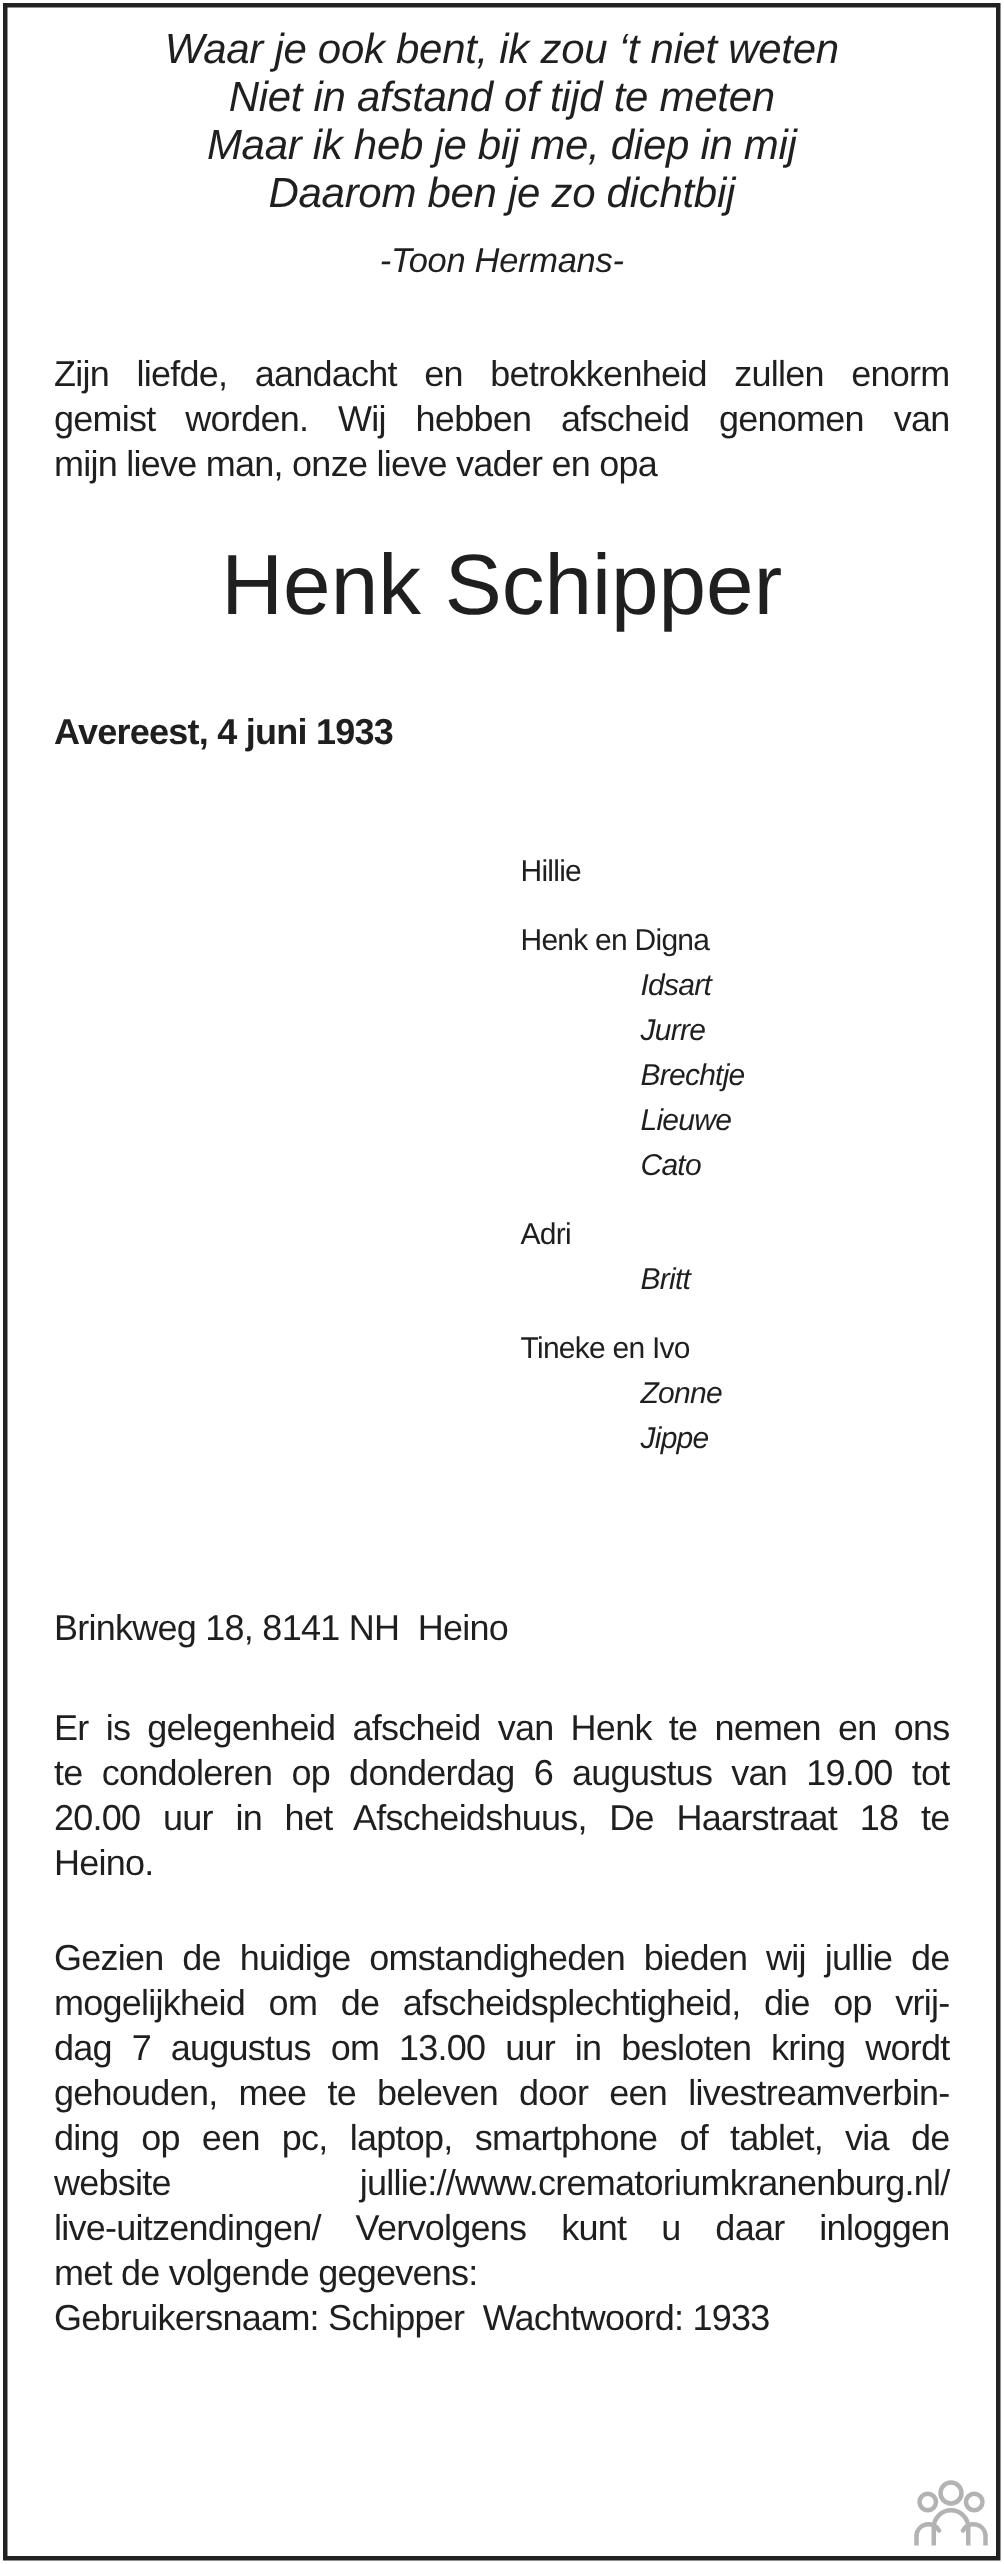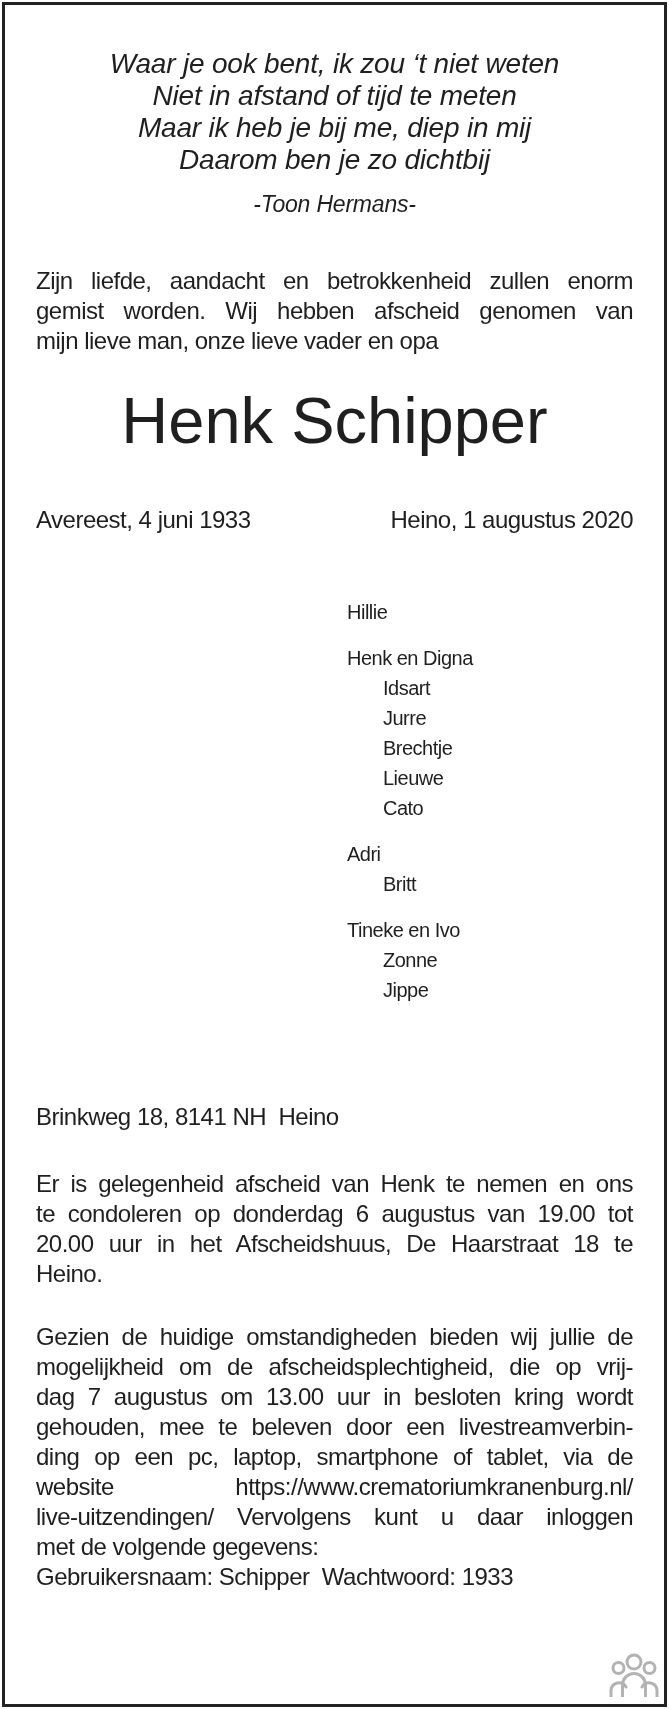--- a/index.html
+++ b/index.html
@@ -31,64 +31,65 @@
     letter-spacing: -0.5px;
     text-align: left;
     white-space: pre-wrap;
   }
   .line.j {
     text-align: justify;
     text-align-last: justify;
     white-space: normal;
   }
   
-  .poem { margin-top: 43px; }
+  .poem { margin-top: 12px; }
   .poem .line {
     text-align: center;
     font-style: italic;
     font-size: 28px;
     line-height: 32px;
     min-height: 32px;
     letter-spacing: -0.2px;
   }
   .attribution {
     margin-top: 14px;
     text-align: center;
     font-style: italic;
     font-size: 23px;
     line-height: 28px;
     letter-spacing: -0.2px;
   }
   .intro { margin-top: 48px; }
   .deceased-name {
     margin-top: 34px;
-    font-size: 65px;
+    font-size: 57px;
     line-height: 62px;
     font-weight: 400;
     text-align: center;
     letter-spacing: 0;
   }
   .dates-row {
     margin-top: 53px;
     display: flex;
     justify-content: space-between;
     font-size: 24px;
     line-height: 30px;
     letter-spacing: -0.5px;
+    font-weight: bold;
   }
   .names-block {
     margin-top: 62px;
     margin-left: 311px;
     font-size: 20px;
     letter-spacing: -0.5px;
   }
   .family-group { margin-top: 16px; }
   .family-group:first-child { margin-top: 0; }
   .family-group .head { line-height: 30px; }
-  .family-group .child { line-height: 30px; margin-left: 36px; }
+  .family-group .child { line-height: 30px; margin-left: 80px; font-style: italic; }
   .address-line {
     margin-top: 97px;
     font-size: 24px;
     line-height: 30px;
     letter-spacing: -0.5px;
     white-space: pre-wrap;
   }
   .para1 { margin-top: 37px; }
   .para2 { margin-top: 33px; }
   .footer-icon {
@@ -116,21 +117,20 @@
   <div class="intro">
       <div class="line j">Zijn liefde, aandacht en betrokkenheid zullen enorm</div>
       <div class="line j">gemist worden. Wij hebben afscheid genomen van</div>
       <div class="line">mijn lieve man, onze lieve vader en opa</div>
     </div>
 
   <div class="deceased-name">Henk Schipper</div>
 
   <div class="dates-row">
     <span>Avereest, 4 juni 1933</span>
-    <span>Heino, 1 augustus 2020</span>
   </div>
 
   <div class="names-block">
       <div class="family-group">
         <div class="head">Hillie</div>
       </div>
       <div class="family-group">
         <div class="head">Henk en Digna</div>
         <div class="child">Idsart</div>
         <div class="child">Jurre</div>
@@ -157,21 +157,21 @@
       <div class="line j">20.00 uur in het Afscheidshuus, De Haarstraat 18 te</div>
       <div class="line">Heino.</div>
     </div>
 
   <div class="para2">
       <div class="line j">Gezien de huidige omstandigheden bieden wij jullie de</div>
       <div class="line j">mogelijkheid om de afscheidsplechtigheid, die op vrij-</div>
       <div class="line j">dag 7 augustus om 13.00 uur in besloten kring wordt</div>
       <div class="line j">gehouden, mee te beleven door een livestreamverbin-</div>
       <div class="line j">ding op een pc, laptop, smartphone of tablet, via de</div>
-      <div class="line j">website https://www.crematoriumkranenburg.nl/</div>
+      <div class="line j">website jullie://www.crematoriumkranenburg.nl/</div>
       <div class="line j">live-uitzendingen/ Vervolgens kunt u daar inloggen</div>
       <div class="line">met de volgende gegevens:</div>
       <div class="line">Gebruikersnaam: Schipper  Wachtwoord: 1933</div>
     </div>
 
   <svg class="footer-icon" viewBox="0 0 52 44" fill="none" xmlns="http://www.w3.org/2000/svg">
     <circle cx="10.5" cy="15" r="5.5" stroke="#b3b3b3" stroke-width="3"></circle>
     <circle cx="41.5" cy="15" r="5.5" stroke="#b3b3b3" stroke-width="3"></circle>
     <circle cx="26" cy="9" r="7" stroke="#b3b3b3" stroke-width="3"></circle>
     <path d="M3 44 V37 a8 8 0 0 1 15 -3" stroke="#b3b3b3" stroke-width="3" stroke-linecap="round"></path>

